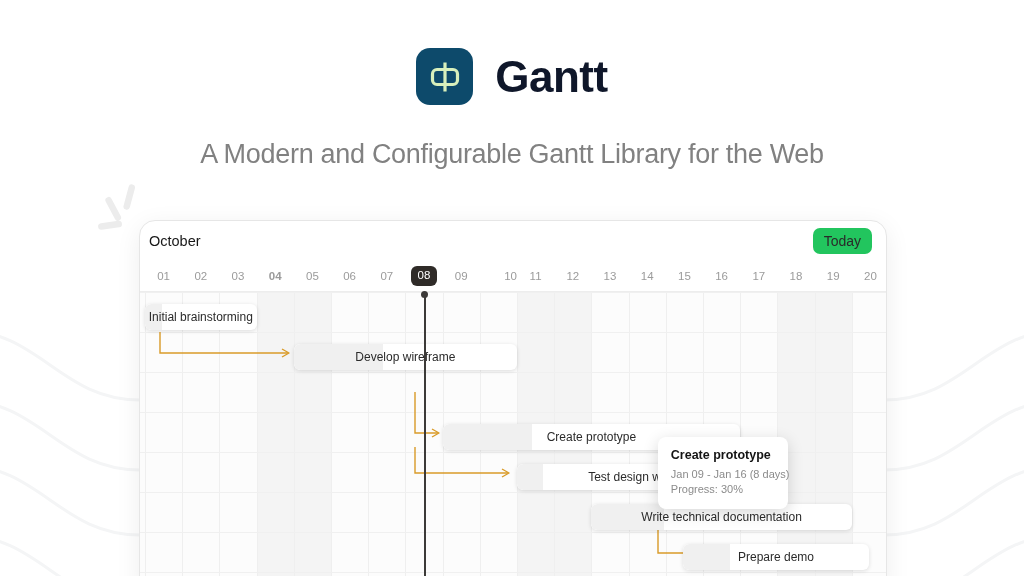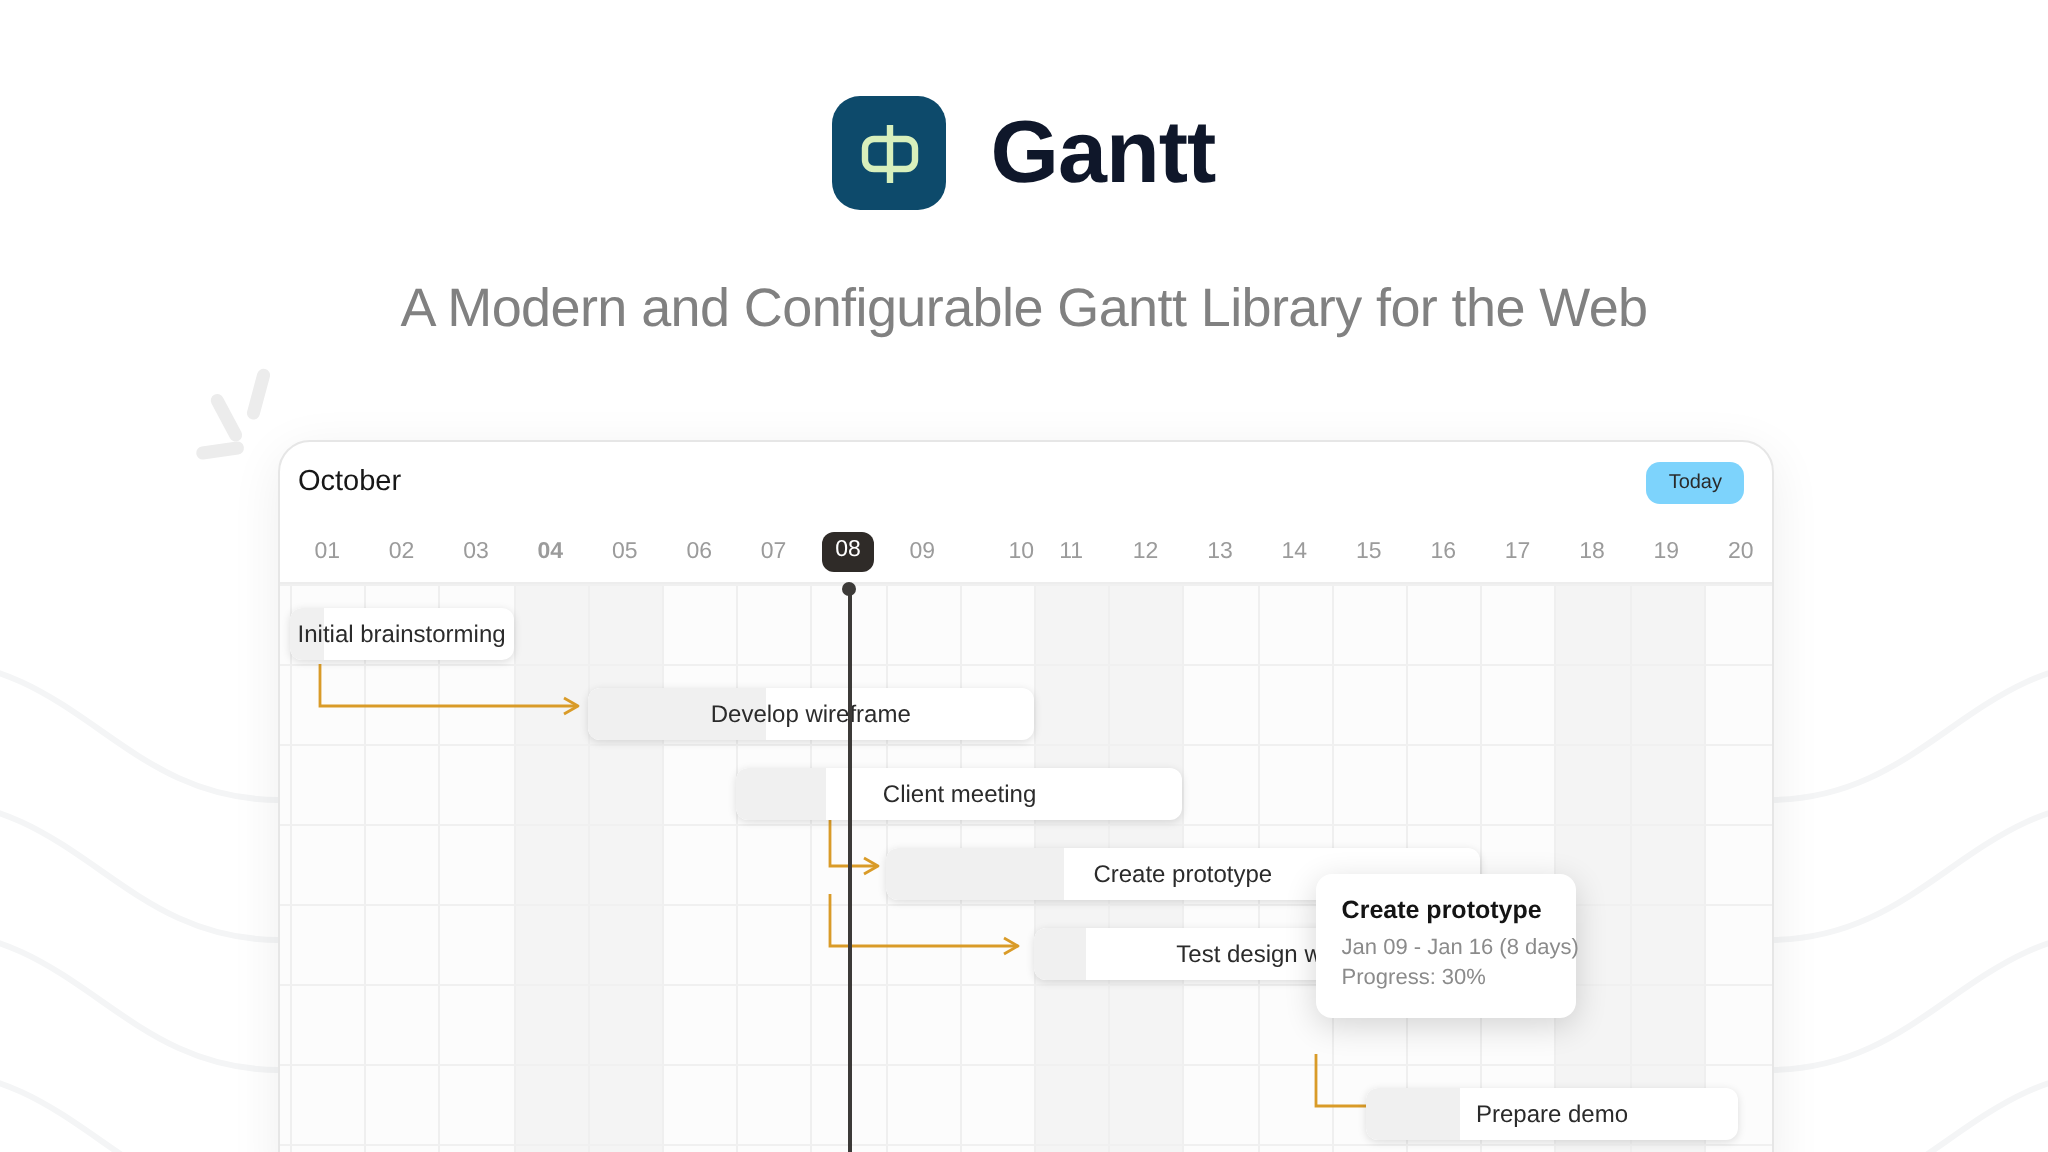--- a/index.html
+++ b/index.html
@@ -96,23 +96,23 @@
     padding: 0 14px 0 9px;
     position: relative;
   }
   .month-label {
     font-size: 14.5px;
     color: #171717;
     font-weight: normal;
     padding-left: 0;
   }
   .today-btn {
-    font-size: 10px;
+    font-size: 14px;
     color: #2a2a2a;
-    background: #7dd3fc;
+    background: #22c55e;
     border: none;
     border-radius: 7px;
     padding: 5px 11px;
     cursor: pointer;
     font-family: "Liberation Sans", sans-serif;
   }
 
   .day-strip {
     position: relative;
     height: 30px;
@@ -399,31 +399,31 @@
       <div class="hline" style="top: 240px;"></div>
       <div class="hline" style="top: 280px;"></div>
       <div class="bar" style="left: 5px; width: 111.6px; top: 12px;">
         <div class="progress" style="width: 16.74px;"></div>
         <span class="bar-label">Initial brainstorming</span>
       </div>
       <div class="bar" style="left: 153.8px; width: 223.2px; top: 52px;">
         <div class="progress" style="width: 89.28px;"></div>
         <span class="bar-label">Develop wireframe</span>
       </div>
-      <div class="bar" style="left: 228.2px; width: 223.2px; top: 92px;">
-        <div class="progress" style="width: 44.64px;"></div>
-        <span class="bar-label">Client meeting</span>
-      </div>
       <div class="bar" style="left: 302.6px; width: 297.6px; top: 132px;">
         <div class="progress" style="width: 89.28px;"></div>
         <span class="bar-label">Create prototype</span>
       </div>
       <div class="bar" style="left: 377px; width: 260.4px; top: 172px;">
         <div class="progress" style="width: 26.04px;"></div>
         <span class="bar-label">Test design with users</span>
+      </div>
+      <div class="bar" style="left: 451.4px; width: 260.4px; top: 212px;">
+        <div class="progress" style="width: 72.912px;"></div>
+        <span class="bar-label">Write technical documentation</span>
       </div>
       <div class="bar" style="left: 543px; width: 186px; top: 252px; align-items: center;">
         <div class="progress" style="width: 46.5px;"></div>
         <span class="bar-label">Prepare demo</span>
       </div>
     </div>
 
   <div class="tooltip" id="tooltip" style="left: 517.8px; top: 216px;">
     <div class="tooltip-title">Create prototype</div>
     <div class="tooltip-line">Jan 09 - Jan 16 (8 days)</div>

